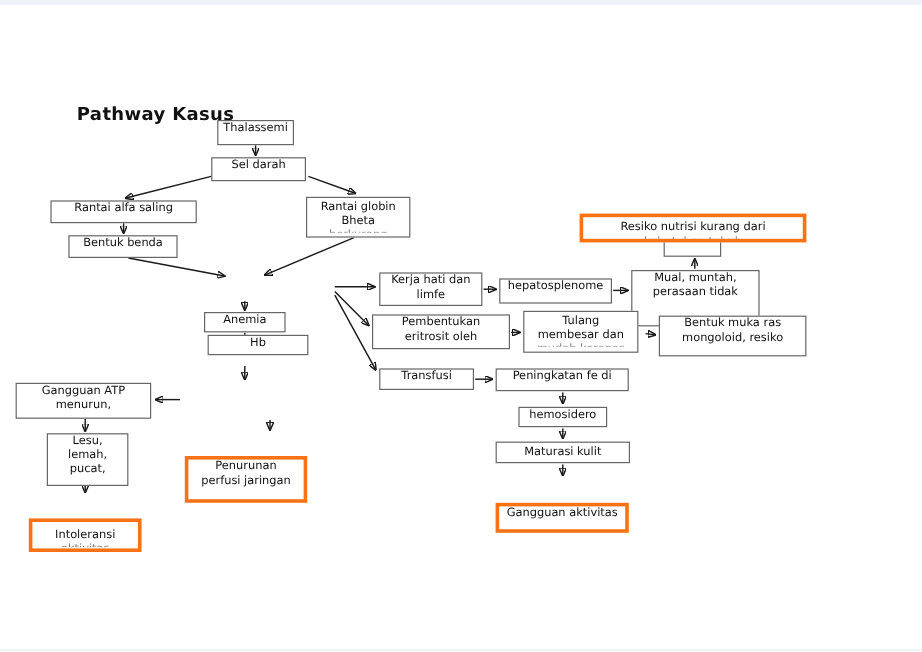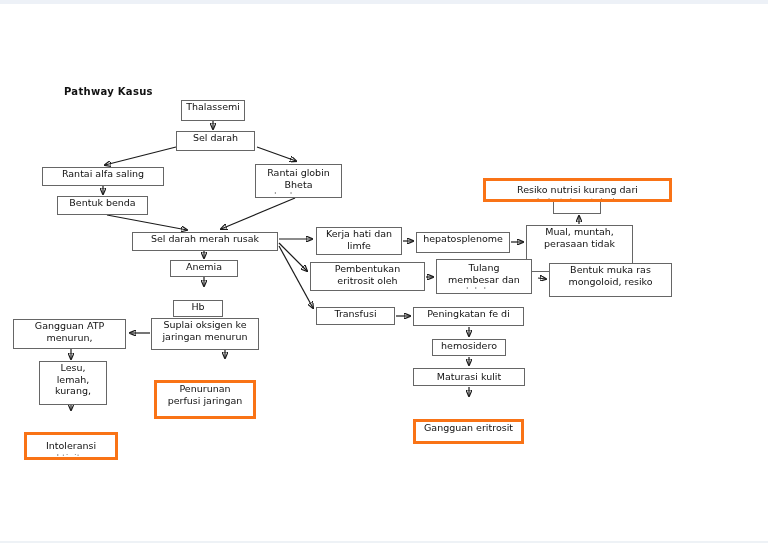--- a/index.html
+++ b/index.html
@@ -2,21 +2,21 @@
 <html><head>
 <meta charset="utf-8">
 <style>
   html,body{margin:0;padding:0;background:#ffffff;}
   .canvas{
     position:relative;width:768px;height:543px;background:#ffffff;overflow:hidden;
     font-family:"DejaVu Sans","Liberation Sans",sans-serif;color:#111;
   }
   .edge-top{position:absolute;left:0;top:0;width:768px;height:4px;background:#edf1f7;}
   .edge-bottom{position:absolute;left:0;bottom:0;width:768px;height:2px;background:#eef2f6;}
-  .page-title{position:absolute;left:64px;top:86px;font-size:10px;font-weight:bold;letter-spacing:.3px;}
+  .page-title{position:absolute;left:64px;top:86px;font-size:15px;font-weight:bold;letter-spacing:.3px;}
   .node{
     position:absolute;box-sizing:border-box;background:#fff;
     border:1.5px solid #666;display:flex;flex-direction:column;
     align-items:center;text-align:center;
     font-size:9.5px;line-height:11.5px;overflow:hidden;
   }
   .node.thick{border:3px solid #f97316;margin-top:20px;}
   .node.top-align{justify-content:flex-start;padding-top:3px;}
   .node .clip{
     display:block;height:4px;overflow:hidden;opacity:.55;flex:none;
@@ -82,51 +82,44 @@
   <div class="node top-align" style="left:255px;top:164px;width:87px;height:34px;padding-top:2px">
     <span>Rantai globin</span>
     <span>Bheta</span>
     <span class="clip">berkurang</span>
   </div>
 
   <div class="node" style="left:57px;top:196px;width:91px;height:19px">
     <span>Bentuk benda</span>
   </div>
 
-  <div class="node" style="left:132px;top:232px;width:146px;height:19px">
-    <span>Sel darah merah rusak</span>
-  </div>
 
   <div class="node" style="left:170px;top:260px;width:68px;height:17px">
     <span>Anemia</span>
   </div>
 
-  <div class="node" style="left:173px;top:300px;width:50px;height:17px">
+  <div class="node" style="left:173px;top:279px;width:84px;height:17px">
     <span>Hb</span>
   </div>
 
-  <div class="node" style="left:151px;top:318px;width:108px;height:32px">
-    <span>Suplai oksigen ke</span>
-    <span>jaringan menurun</span>
-  </div>
 
   <div class="node thick" style="left:154px;top:360px;width:102px;height:39px">
     <span>Penurunan</span>
     <span>perfusi jaringan</span>
   </div>
 
   <div class="node" style="left:13px;top:319px;width:113px;height:30px">
     <span>Gangguan ATP</span>
     <span>menurun,</span>
   </div>
 
   <div class="node" style="left:39px;top:361px;width:68px;height:44px">
     <span>Lesu,</span>
     <span>lemah,</span>
-    <span>kurang,</span>
+    <span>pucat,</span>
   </div>
 
   <div class="node" style="left:316px;top:227px;width:86px;height:28px">
     <span>Kerja hati dan</span>
     <span>limfe</span>
   </div>
 
   <div class="node thick top-align" style="left:24px;top:412px;width:94px;height:28px;padding-top:5px">
     <span>Intoleransi</span>
     <span class="clip">aktivitas</span>
@@ -177,15 +170,15 @@
   <div class="node" style="left:432px;top:339px;width:74px;height:17px">
     <span>hemosidero</span>
   </div>
 
   <div class="node top-align" style="left:413px;top:368px;width:112px;height:18px;padding-top:2px">
     <span>Maturasi kulit</span>
     <span class="clip">menurun</span>
   </div>
 
   <div class="node thick" style="left:413px;top:399px;width:111px;height:25px">
-    <span>Gangguan eritrosit</span>
+    <span>Gangguan aktivitas</span>
   </div>
 </div>
 
 </body></html>

